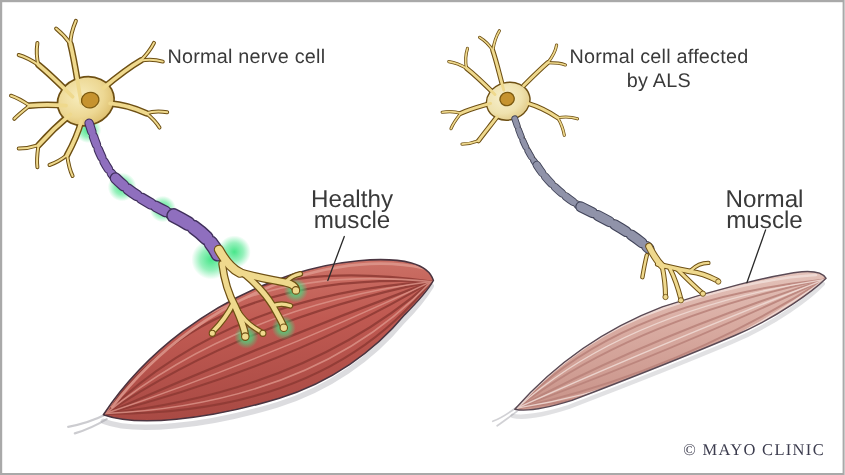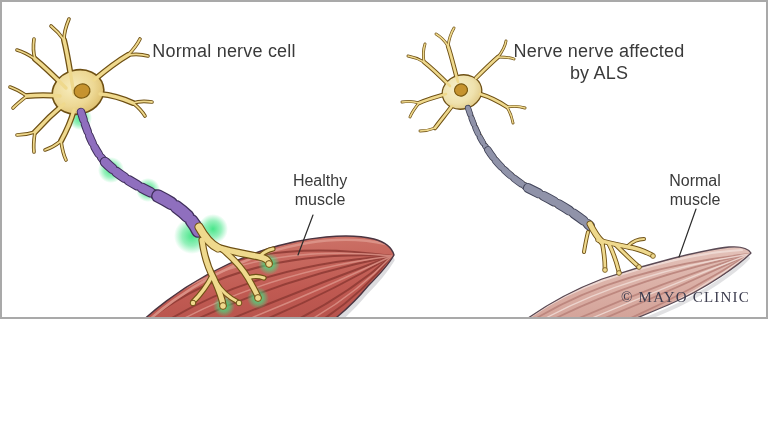--- a/index.html
+++ b/index.html
@@ -1,17 +1,17 @@
 <!DOCTYPE html>
 <html style="--background: #FFFFFF; --frame-border: #A9A9A9; --title-text: #3A3A3A; --credit-text: #3C3C4E; --leader-line: #2B2B2B; --neuron-body: #EDD894; --neuron-body-light: #F7ECBC; --neuron-body-dark: #D8B55E; --neuron-body-als: #EFE2AE; --neuron-body-als-light: #F7EFCC; --neuron-body-als-dark: #DCC178; --neuron-outline: #6E5014; --nucleus: #C6932F; --nucleus-outline: #7C5A10; --axon-fill: #EFD98D; --myelin-normal: #8F6FBE; --myelin-normal-outline: #40305C; --myelin-als: #9093A9; --myelin-als-outline: #42455A; --glow-green: #3FE584; --muscle-healthy-light: #D07A6E; --muscle-healthy: #C05A52; --muscle-healthy-deep: #A94A44; --muscle-healthy-fiber: #8E3A34; --muscle-healthy-highlight: #DD958A; --muscle-healthy-outline: #4A3440; --muscle-wasted-light: #E8CCC4; --muscle-wasted: #D9ACA2; --muscle-wasted-deep: #C89288; --muscle-wasted-fiber: #B9827A; --muscle-wasted-highlight: #F0DCD6; --muscle-wasted-outline: #5A4A55; --shadow: #9B9BA3;"><head>
 <meta charset="utf-8">
 <style>
   html,body{margin:0;padding:0;background:#fff;}
   .canvas{
-    position:relative;width:768px;height:319px;box-sizing:border-box;
+    position:relative;width:768px;height:432px;box-sizing:border-box;
     background:var(--background,#fff);
     border:2px solid var(--frame-border,#a9a9a9);
     overflow:hidden;
     font-family:"Liberation Sans","DejaVu Sans",sans-serif;
   }
   svg.art{position:absolute;left:0;top:0;width:768px;height:432px;}
   .st{fill:none;stroke-linecap:round;stroke-linejoin:round;}
   .sq{fill:none;stroke-linecap:round;}
   .c-no{stroke:var(--neuron-outline);}
   .c-ax{stroke:var(--axon-fill);}
@@ -49,21 +49,21 @@
   .ml3{stop-color:var(--muscle-healthy-deep);}
   .mr1{stop-color:var(--muscle-wasted-light);}
   .mr2{stop-color:var(--muscle-wasted);}
   .mr3{stop-color:var(--muscle-wasted-deep);}
   .caption{
     position:absolute;text-align:center;color:var(--title-text);
     font-size:18px;line-height:22px;letter-spacing:0.2px;
   }
   .muscle-label{
     position:absolute;text-align:center;color:var(--title-text);
-    font-size:16px;line-height:19px;
+    font-size:22px;line-height:19px;
   }
   .muscle-label span{display:block;}
   .title-left{left:130px;top:38px;width:184px;}
   .title-right{left:503px;top:38px;width:188px;}
   .title-right span{display:block;}
   .label-healthy{left:272px;top:169px;width:92px;}
   .label-wasted{left:647px;top:169px;width:92px;}
   .credit{
     position:absolute;right:16px;bottom:11px;
     font-family:"Liberation Serif","DejaVu Serif",serif;
@@ -365,21 +365,21 @@
         <circle class="bulb-a" cx="603" cy="268" r="2.4"></circle>
         <circle class="bulb-a" cx="617" cy="271" r="2.4"></circle>
         <circle class="bulb-a" cx="637" cy="265" r="2.4"></circle>
       </g>
     </g>
   </svg>
 
   <div class="caption title-left">Normal nerve cell</div>
 
   <div class="caption title-right">
-    <span>Nerve nerve affected</span>
+    <span>Normal cell affected</span>
     <span>by ALS</span>
   </div>
 
   <div class="muscle-label label-healthy">
     <span>Healthy</span>
     <span>muscle</span>
   </div>
 
   <div class="muscle-label label-wasted">
     <span>Normal</span>

